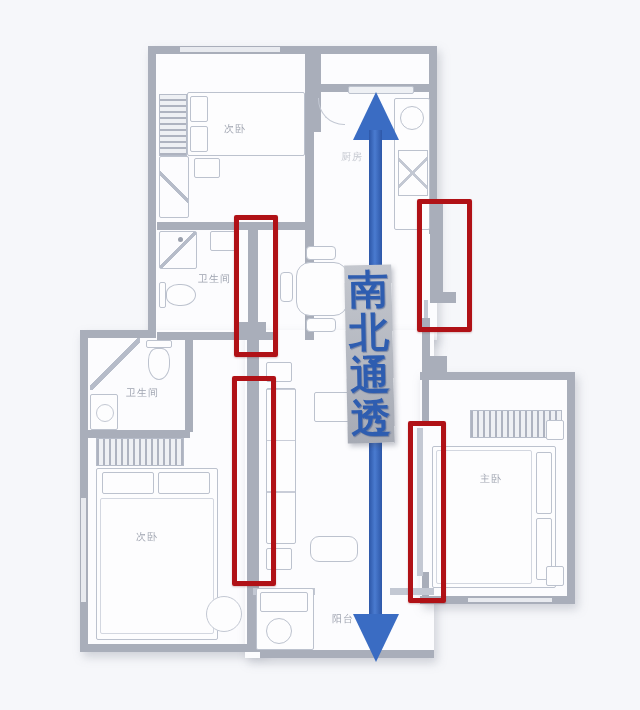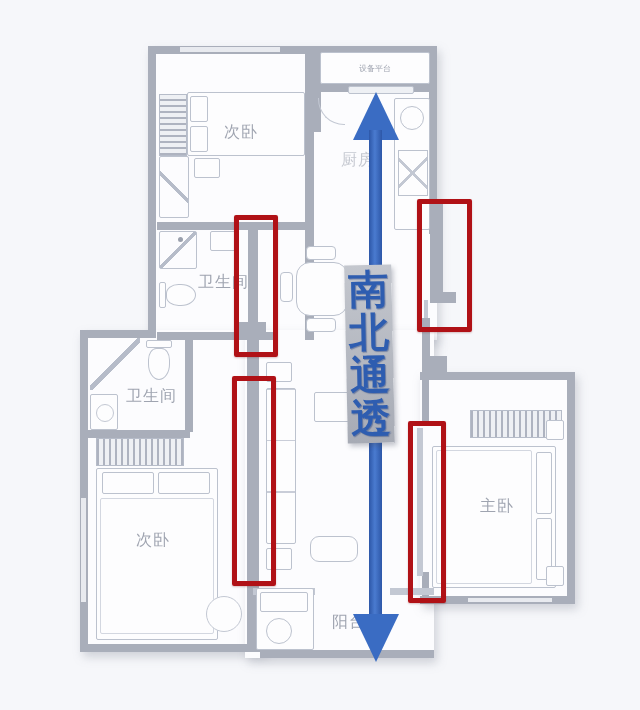--- a/index.html
+++ b/index.html
@@ -19,21 +19,21 @@
   .hatch-h{position:absolute;border:1px solid #b6bcc9;box-sizing:border-box;
     background:repeating-linear-gradient(90deg,#aeb3c0 0 2px,#eef0f4 2px 6px);}
   .hatch-v{position:absolute;border:1px solid #b6bcc9;box-sizing:border-box;
     background:repeating-linear-gradient(0deg,#aeb3c0 0 2px,#eef0f4 2px 6px);}
   .circle{border-radius:50%;}
   .diag{background:linear-gradient(45deg,transparent 47%,#b6bcc9 47% 53%,transparent 53%);border:none;}
   .diag2{background:linear-gradient(135deg,transparent 47%,#b6bcc9 47% 53%,transparent 53%);border:none;}
   .xmark{background:
     linear-gradient(45deg,transparent 47%,#c3c8d3 47% 52%,transparent 52%),
     linear-gradient(135deg,transparent 47%,#c3c8d3 47% 52%,transparent 52%);border:1.5px solid #bcc2ce;}
-  .lbl{position:absolute;font-size:16px;color:#8f95a3;letter-spacing:1px;opacity:.85;
+  .lbl{position:absolute;font-size:10px;color:#8f95a3;letter-spacing:1px;opacity:.85;
     filter:blur(.4px);white-space:nowrap;}
   .lbl-sm{font-size:8px;letter-spacing:0;}
   .hl{position:absolute;border:5px solid var(--red);border-radius:2px;box-shadow:0 1px 2px rgba(120,20,20,.25);}
   .arrow-shaft{position:absolute;left:369px;top:130px;width:13px;height:486px;
     background:linear-gradient(90deg,var(--blue-dark),#4a7bd0 45%,var(--blue-dark));}
   .arrow-head{position:absolute;width:0;height:0;}
   .head-up{left:353px;top:92px;border-left:23px solid transparent;border-right:23px solid transparent;
     border-bottom:48px solid var(--blue);}
   .head-down{left:353px;top:614px;border-left:23px solid transparent;border-right:23px solid transparent;
     border-top:48px solid var(--blue);}
@@ -92,23 +92,20 @@
 
   <div class="wall-thin" style="left:417px;top:428px;width:6px;height:148px"></div>
 
   <div class="wall-thin" style="left:253px;top:588px;width:62px;height:7px"></div>
   <div class="wall-thin" style="left:390px;top:588px;width:44px;height:7px"></div>
 
   <div class="abs" style="left:180px;top:47px;width:100px;height:5px;background:#e8eaef"></div>
   <div class="abs" style="left:81px;top:498px;width:5px;height:104px;background:#e8eaef"></div>
   <div class="abs" style="left:468px;top:598px;width:84px;height:4px;background:#e8eaef"></div>
 
-  <div class="furn" style="left:320px;top:52px;width:110px;height:32px;display:flex;align-items:center;justify-content:center">
-    <span class="lbl lbl-sm" style="position:static">设备平台</span>
-  </div>
   <div class="furn" style="left:348px;top:86px;width:66px;height:8px;background:#eef0f4"></div>
 
   <div class="hatch-v" style="left:159px;top:94px;width:28px;height:62px"></div>
   <div class="furn" style="left:187px;top:92px;width:118px;height:64px"></div>
   <div class="furn" style="left:190px;top:96px;width:18px;height:26px"></div>
   <div class="furn" style="left:190px;top:126px;width:18px;height:26px"></div>
   <div class="furn diag" style="left:159px;top:156px;width:30px;height:62px;border:1.5px solid #bcc2ce"></div>
   <div class="furn" style="left:194px;top:158px;width:26px;height:20px"></div>
   <div class="lbl" style="left:224px;top:122px">次卧</div>
 
@@ -152,21 +149,21 @@
   <div class="furn" style="left:314px;top:392px;width:44px;height:30px"></div>
   <div class="furn" style="left:310px;top:536px;width:48px;height:26px;border-radius:9px"></div>
 
   <div class="hatch-h" style="left:470px;top:410px;width:92px;height:28px"></div>
   <div class="furn" style="left:432px;top:446px;width:124px;height:142px"></div>
   <div class="furn" style="left:536px;top:452px;width:16px;height:62px"></div>
   <div class="furn" style="left:536px;top:518px;width:16px;height:62px"></div>
   <div class="furn noborder" style="left:436px;top:450px;width:96px;height:134px;border:1px solid #d3d7e0"></div>
   <div class="furn" style="left:546px;top:420px;width:18px;height:20px"></div>
   <div class="furn" style="left:546px;top:566px;width:18px;height:20px"></div>
-  <div class="lbl" style="left:480px;top:496px">主卧</div>
+  <div class="lbl" style="left:480px;top:472px">主卧</div>
 
   <div class="furn" style="left:256px;top:588px;width:58px;height:62px"></div>
   <div class="furn" style="left:260px;top:592px;width:48px;height:20px"></div>
   <div class="furn circle" style="left:266px;top:618px;width:26px;height:26px"></div>
   <div class="lbl" style="left:332px;top:612px">阳台</div>
 
   <div class="hl" style="left:234px;top:215px;width:34px;height:132px"></div>
   <div class="hl" style="left:417px;top:199px;width:45px;height:123px"></div>
   <div class="hl" style="left:232px;top:376px;width:34px;height:200px"></div>
   <div class="hl" style="left:408px;top:421px;width:28px;height:172px"></div>

